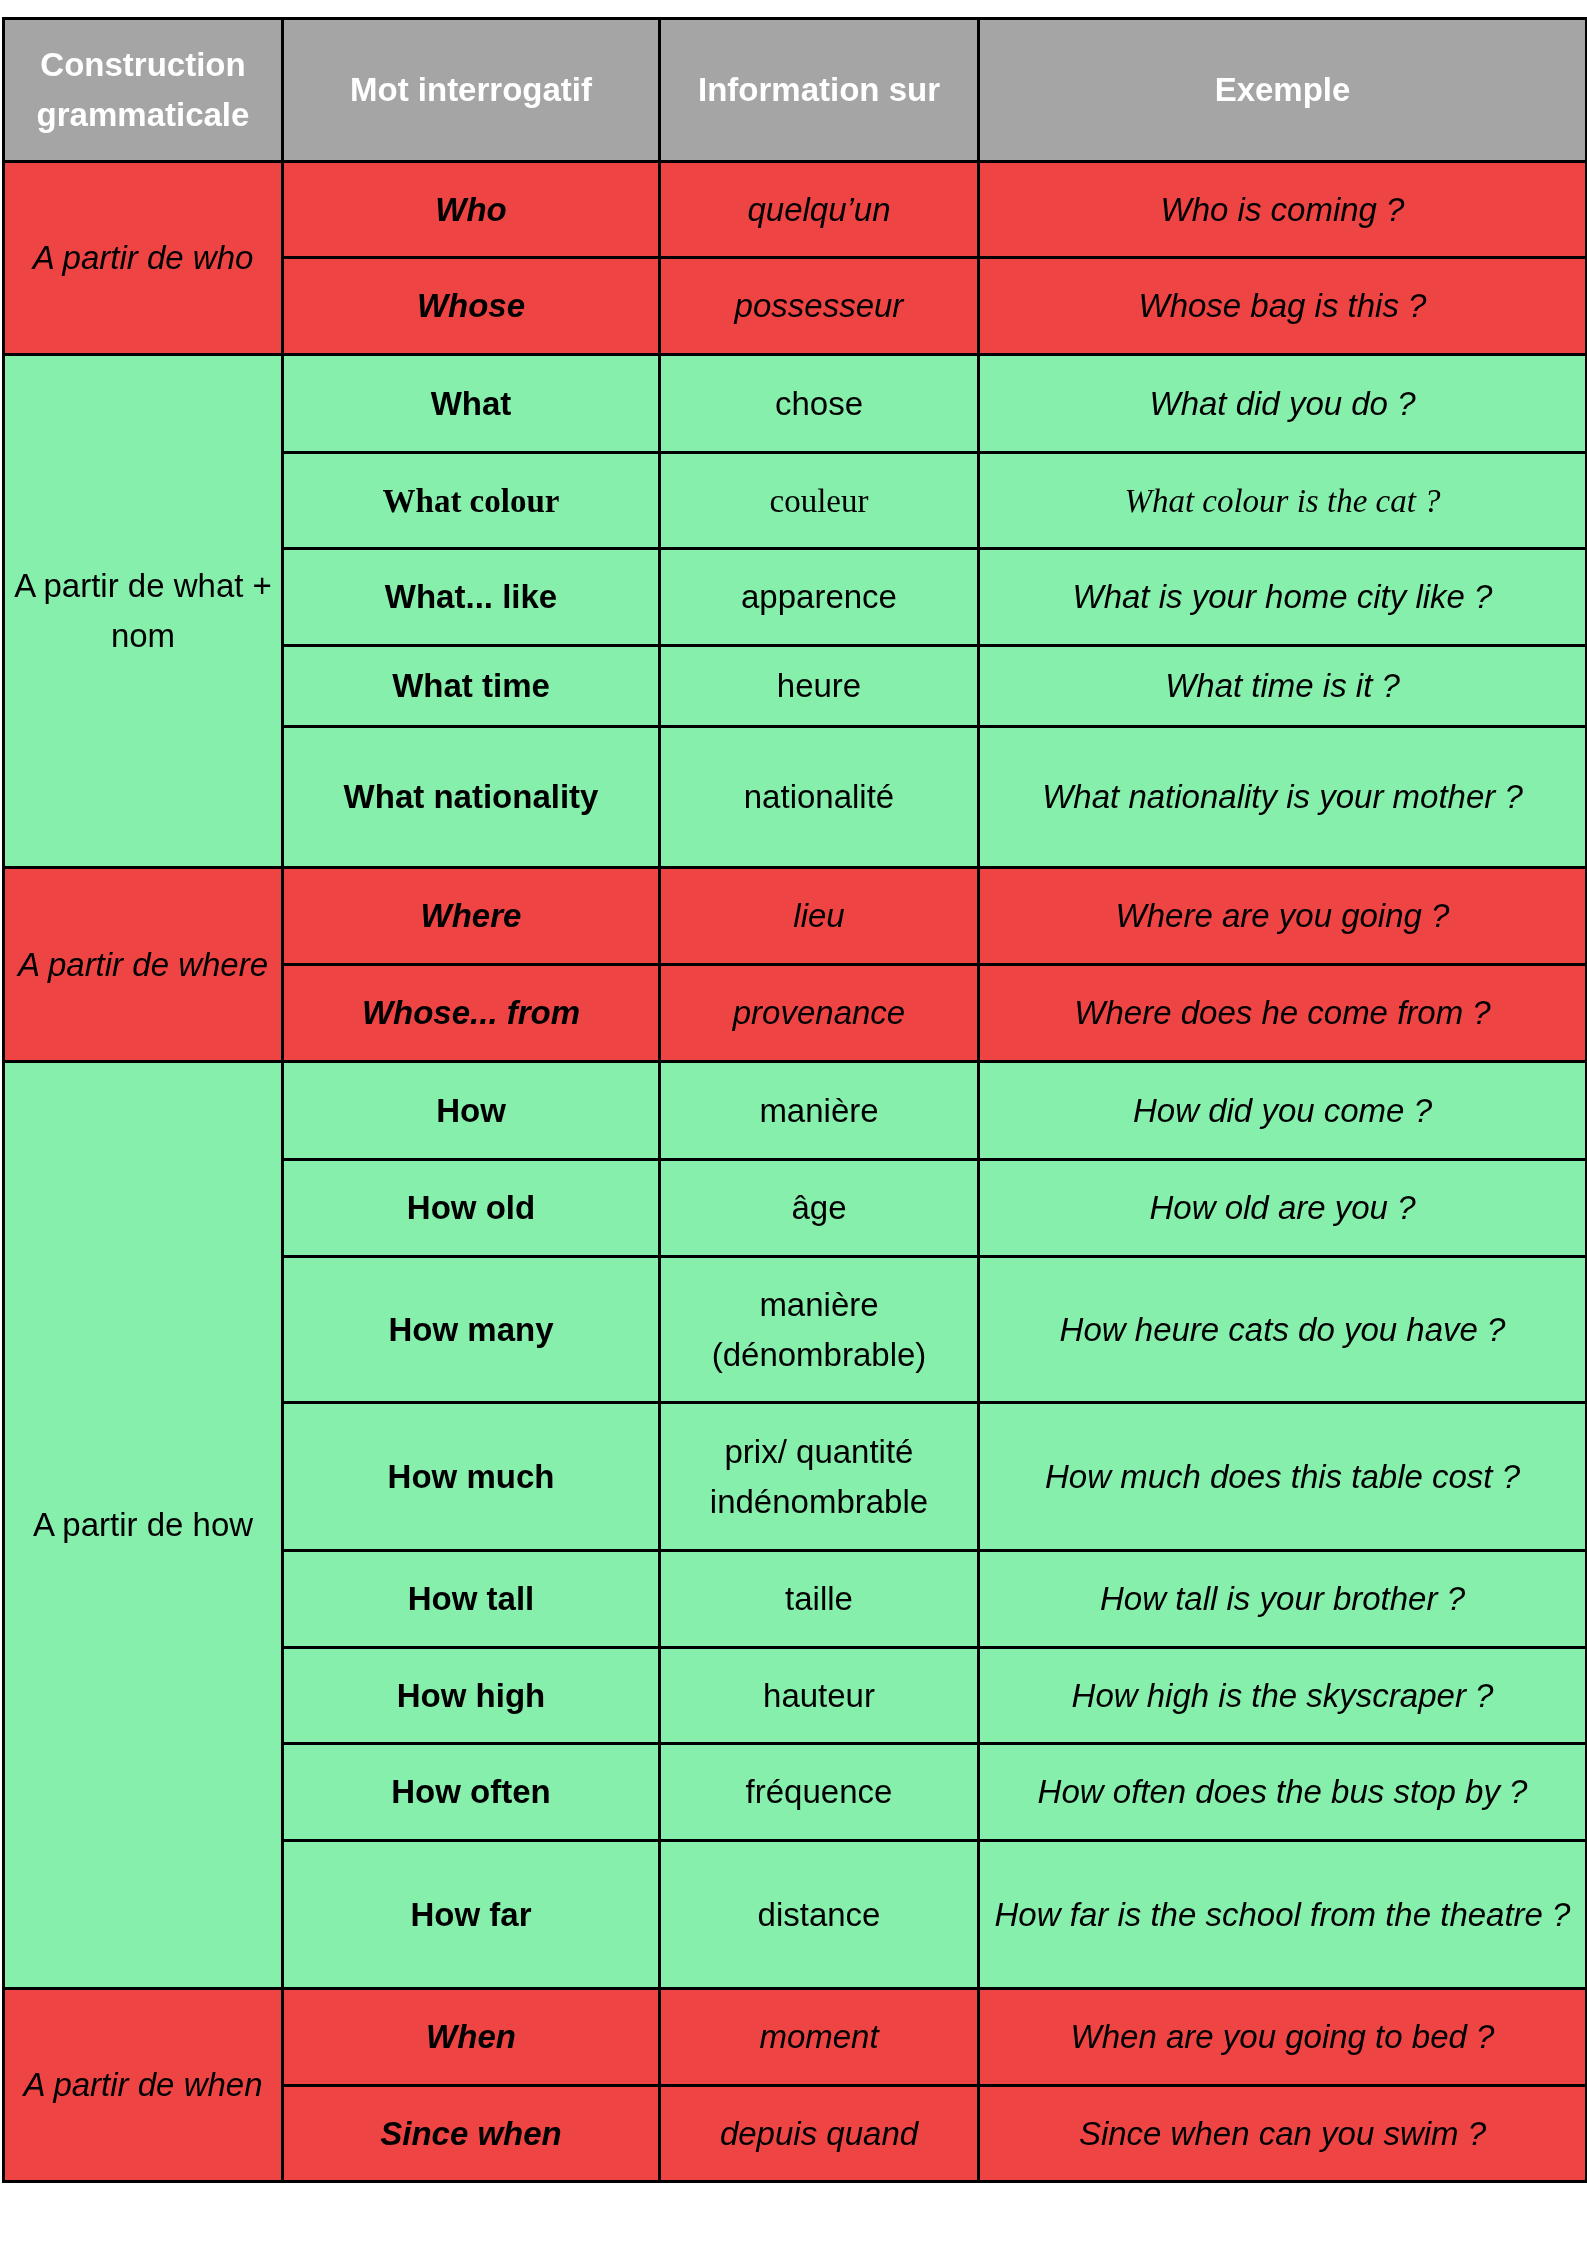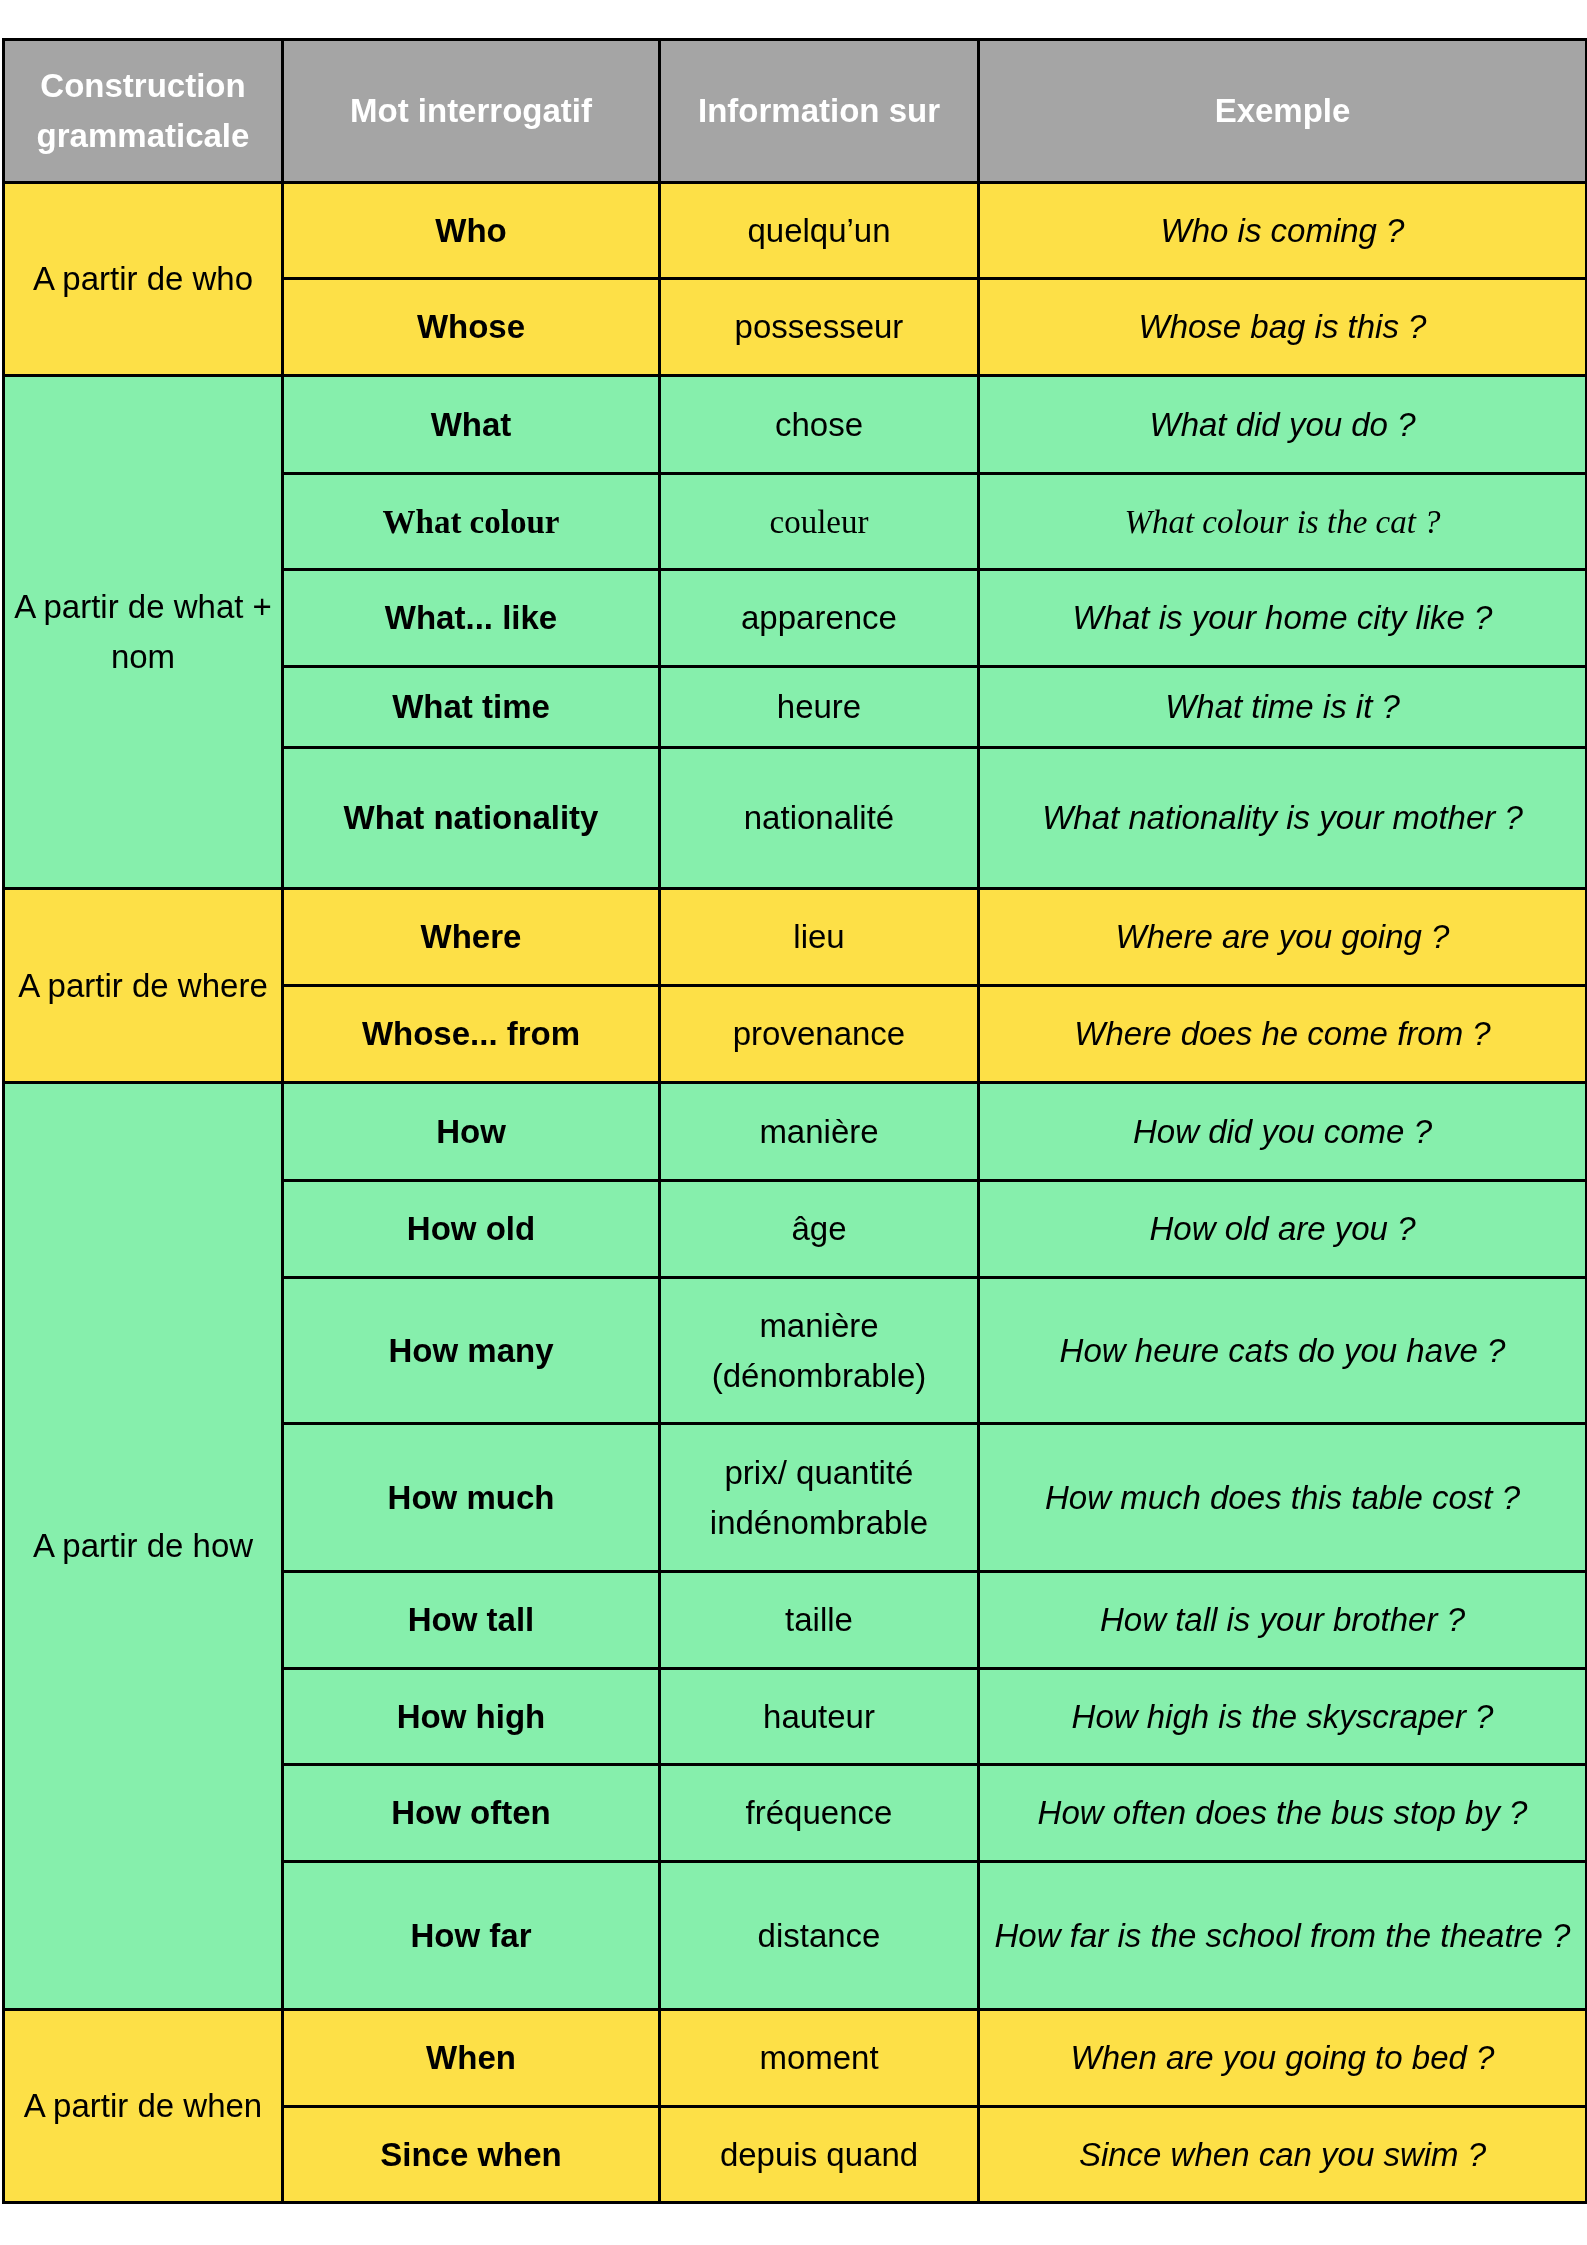--- a/index.html
+++ b/index.html
@@ -1,19 +1,19 @@
 <!DOCTYPE html>
 <html><head>
 <meta charset="utf-8">
 <style>
   html, body { margin: 0; padding: 0; background: #ffffff; }
   body { width: 1587px; height: 2245px; position: relative; overflow: hidden;
          font-family: "Liberation Sans", sans-serif; }
   #tbl {
-    position: absolute; left: 2px; top: 38px;
+    position: absolute; left: 2px; top: 17px;
     width: 1583px;
     border-collapse: collapse;
     table-layout: fixed;
   }
   #tbl th, #tbl td {
     border: 3px solid #000;
     text-align: center;
     vertical-align: middle;
     padding: 0 8px;
     font-size: 33px;
@@ -21,21 +21,21 @@
     color: #000;
   }
   #tbl th {
     background: #a5a5a5;
     color: #ffffff;
     font-weight: bold;
     height: 140px;
   }
   #tbl td.word { font-weight: bold; }
   #tbl td.example { font-style: italic; }
-  #tbl tr.g-white td { background: #fde047; }
+  #tbl tr.g-white td { background: #ef4444; font-style: italic; }
   #tbl tr.g-cream td { background: #86efac; }
 </style>
 </head>
 <body>
 
 <table id="tbl">
   <colgroup>
     <col style="width:279px">
     <col style="width:377px">
     <col style="width:319px">

